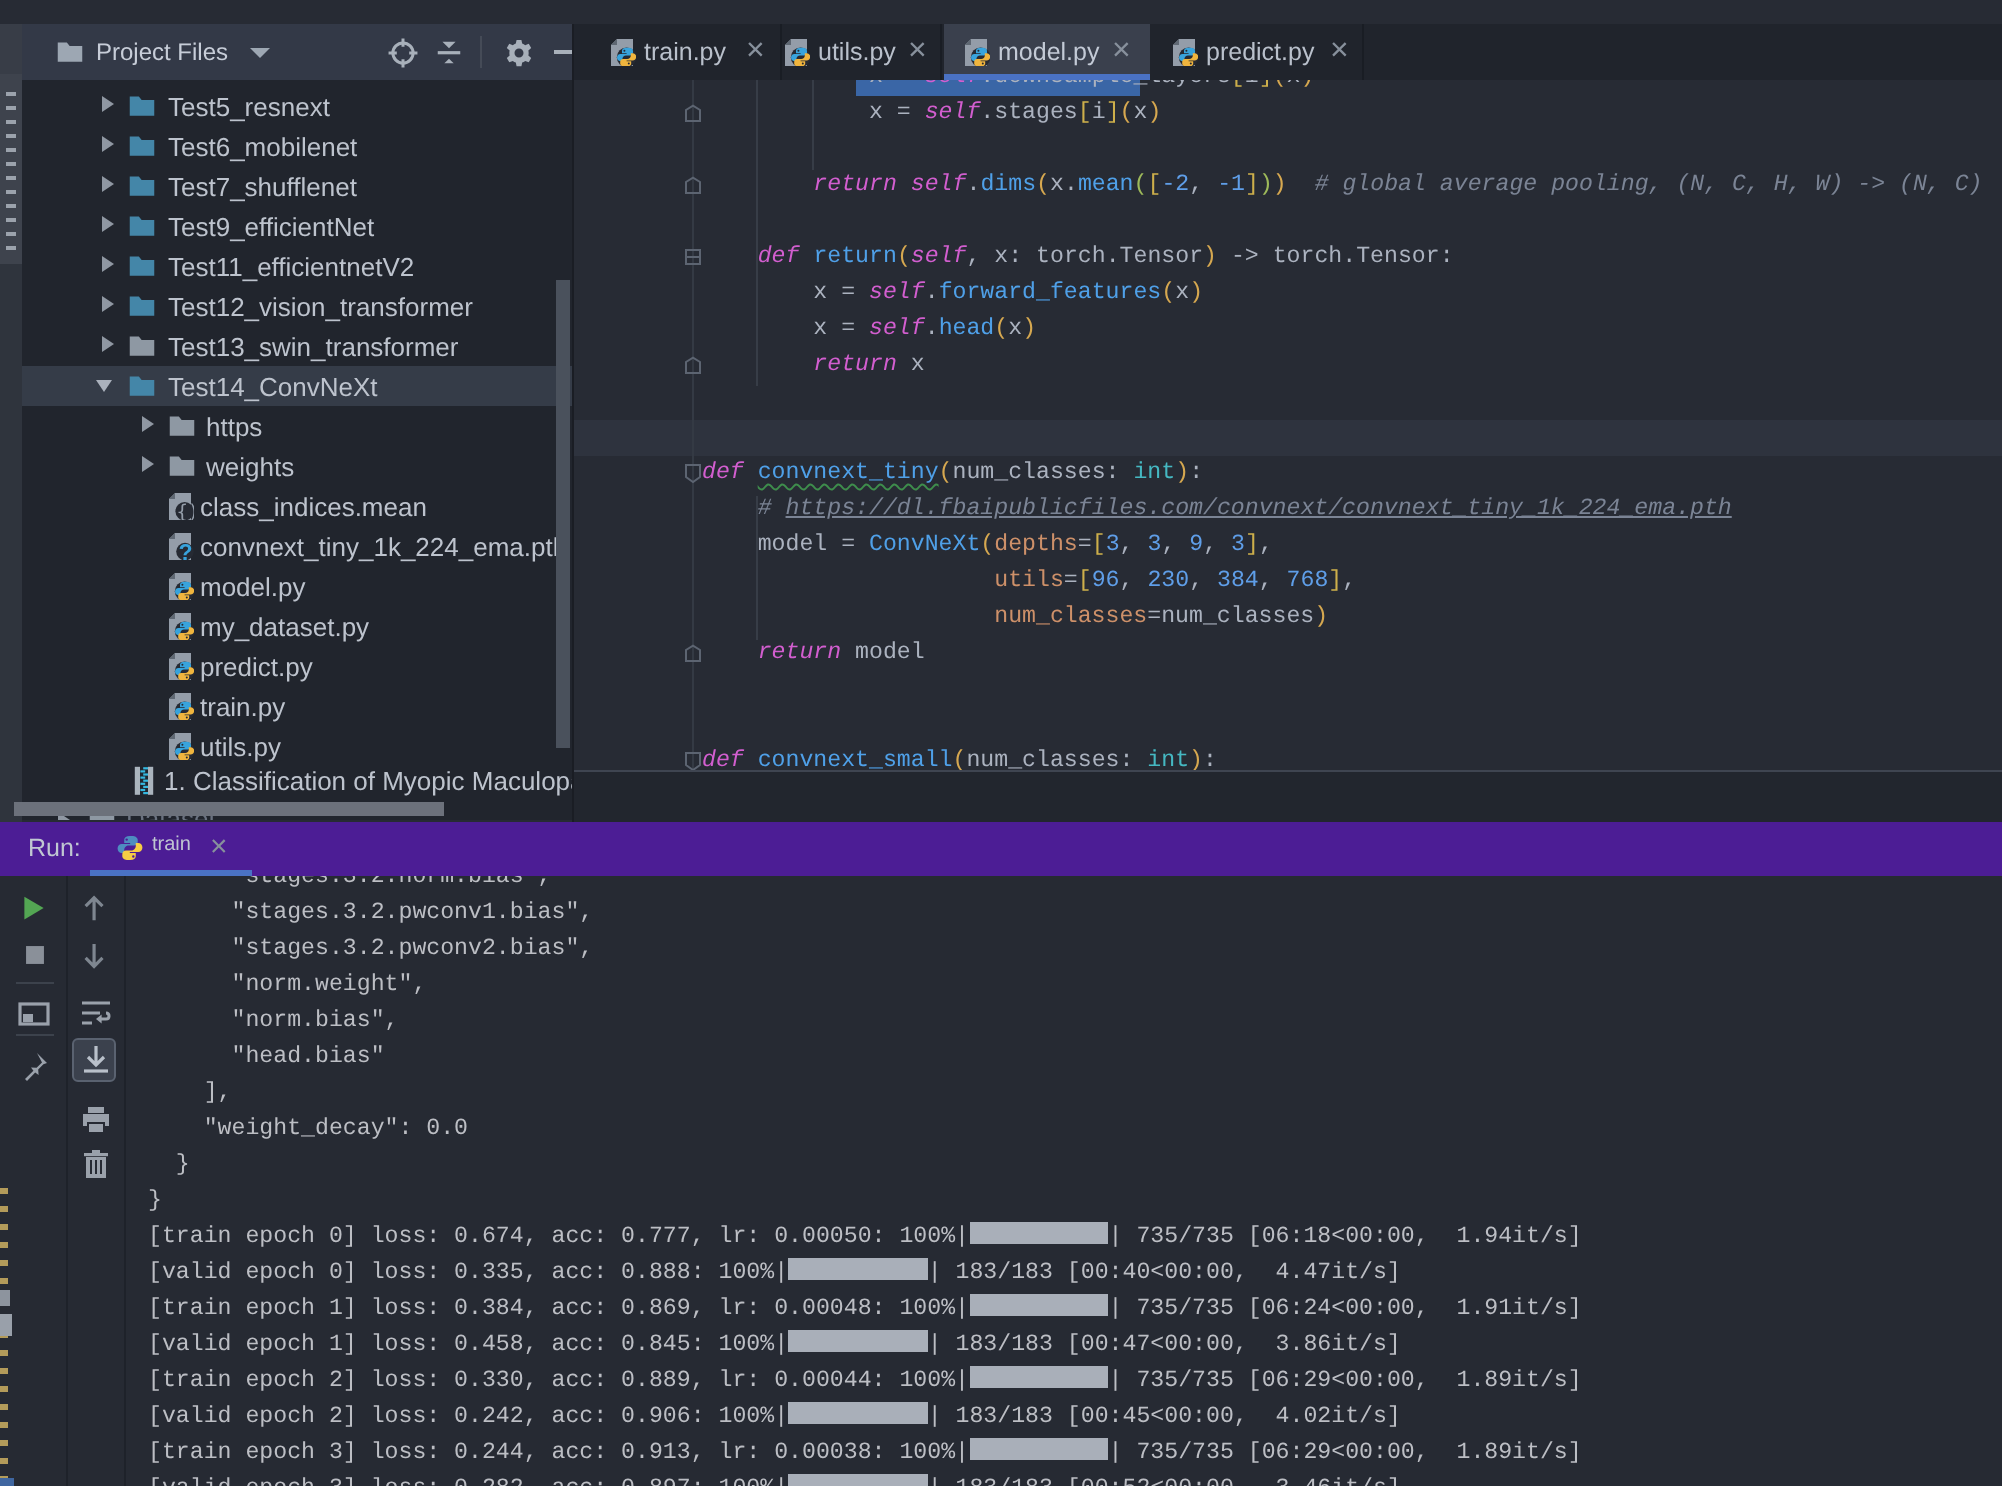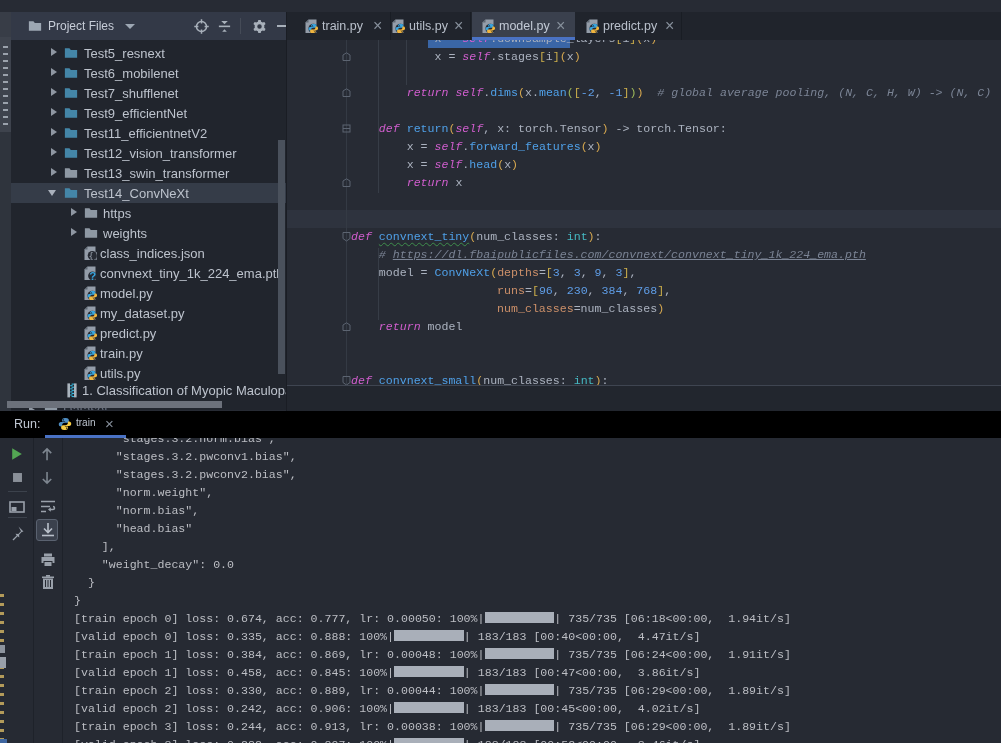--- a/index.html
+++ b/index.html
@@ -113,21 +113,21 @@
       <svg style="position:absolute;left:73px;top:186px" width="14" height="14" viewBox="0 0 16 16">
 <path fill="#8e98a3" d="M1 2.5h5.2l1.6 2H15v9H1z"></path>
 </svg>
       <div class="tl" style="left:92px;top:185.5px">weights</div>
       <svg style="position:absolute;left:72px;top:206px" width="14" height="14" viewBox="0 0 14 14">
 <path fill="#949da9" d="M4.5 0.5h8v13.5H1.5V3.5z"></path>
 <path fill="#5f6873" d="M1.5 3.5l3-3v3z"></path>
 <circle cx="9.3" cy="9.6" r="4.6" fill="#262a33"></circle>
         <text x="5.2" y="13" font-size="9.5" fill="#949da9" font-family="monospace">{)</text>
 </svg>
-      <div class="tl" style="left:89px;top:205.5px">class_indices.json</div>
+      <div class="tl" style="left:89px;top:205.5px">class_indices.mean</div>
       <svg style="position:absolute;left:72px;top:226px" width="14" height="14" viewBox="0 0 14 14">
 <path fill="#949da9" d="M4.5 0.5h8v13.5H1.5V3.5z"></path>
 <path fill="#5f6873" d="M1.5 3.5l3-3v3z"></path>
 <circle cx="9.5" cy="9.8" r="4.4" fill="#262a33"></circle>
         <text x="6.2" y="13.8" font-size="11.5" font-weight="bold" fill="#38a3dc" font-family="sans-serif">?</text>
 </svg>
       <div class="tl" style="left:89px;top:225.5px">convnext_tiny_1k_224_ema.pth</div>
       <svg style="position:absolute;left:72px;top:246px" width="14" height="14" viewBox="0 0 14 14">
 <path fill="#949da9" d="M4.5 0.5h8v13.5H1.5V3.5z"></path>
 <path fill="#5f6873" d="M1.5 3.5l3-3v3z"></path>
@@ -251,21 +251,21 @@
 
     <i class="k">def</i> <span class="fn">return</span><span class="g1">(</span><i class="k">self</i>, x: torch.Tensor<span class="g1">)</span> -&gt; torch.Tensor:
         x = <i class="k">self</i>.<span class="fn">forward_features</span><span class="g1">(</span>x<span class="g1">)</span>
         x = <i class="k">self</i>.<span class="fn">head</span><span class="g1">(</span>x<span class="g1">)</span>
         <i class="k">return</i> x
 
 
 <i class="k">def</i> <span class="fn wavy">convnext_tiny</span><span class="g1">(</span>num_classes: <span class="t">int</span><span class="g1">)</span>:
     <i class="c"># <span class="cu">https://dl.fbaipublicfiles.com/convnext/convnext_tiny_1k_224_ema.pth</span></i>
     model = <span class="fn">ConvNeXt</span><span class="g1">(</span><span class="p">depths</span>=<span class="g3">[</span><span class="n">3</span>, <span class="n">3</span>, <span class="n">9</span>, <span class="n">3</span><span class="g3">]</span>,
-                     <span class="p">runs</span>=<span class="g3">[</span><span class="n">96</span>, <span class="n">230</span>, <span class="n">384</span>, <span class="n">768</span><span class="g3">]</span>,
+                     <span class="p">utils</span>=<span class="g3">[</span><span class="n">96</span>, <span class="n">230</span>, <span class="n">384</span>, <span class="n">768</span><span class="g3">]</span>,
                      <span class="p">num_classes</span>=num_classes<span class="g1">)</span>
     <i class="k">return</i> model
 
 
 <i class="k">def</i> <span class="fn ul">convnext_small</span><span class="ul"><span class="g1">(</span>num_classes: <span class="t">int</span><span class="g1">)</span></span>:</pre>
 </div>
 <div class="abs" style="left:287px;top:28px;width:714px;height:346px;overflow:hidden;pointer-events:none">
 <div style="position:relative;left:-287px;top:-28px">
         <svg style="position:absolute;left:342px;top:40px" width="9" height="10" viewBox="0 0 9 10">
           <path fill="none" stroke="#5c6471" d="M1 8.5h7V3L4.5 0.8 1 3z"></path>
@@ -287,21 +287,21 @@
           <path fill="none" stroke="#5c6471" d="M1 8.5h7V3L4.5 0.8 1 3z"></path>
         </svg>
         <svg style="position:absolute;left:342px;top:363px" width="9" height="12" viewBox="0 0 9 12">
           <path fill="none" stroke="#5c6471" d="M1 1.5h7v6L4.5 10 1 7.5z"></path>
         </svg>
       </div>
 </div>
 <div class="abs" style="left:287px;top:373px;width:714px;height:1px;background:#3f4551"></div>
 <div class="abs" style="left:287px;top:374px;width:714px;height:25px;background:#22262e"></div>
 
-<div class="abs" style="left:0;top:399px;width:1001px;height:27px;background:#000000">
+<div class="abs" style="left:0;top:399px;width:1001px;height:27px;background:#4c1d95">
 <div style="position:absolute;left:14px;top:6px;font-size:12.5px;color:#c0c7d2">Run:</div>
 <svg style="position:absolute;left:58px;top:6px" width="14" height="14" viewBox="0 0 16 16">
 <path fill="#4e8cc0" d="M7.9 1.1c-2.0 0-3.2.9-3.2 2.2v1.8h3.4v.6H3.3C1.9 5.7.9 6.8.9 8.3c0 1.5 1 2.6 2.4 2.6h1.4V9.2c0-1.4 1.2-2.6 2.6-2.6h3c1.2 0 2.1-1 2.1-2.1V3.3c0-1.3-1.5-2.2-3.3-2.2zM6.1 2.5a.7.7 0 1 1 0 1.4.7.7 0 0 1 0-1.4z"></path>
 <path fill="#f7cd44" d="M8.1 14.9c2 0 3.2-.9 3.2-2.2v-1.8H7.9v-.6h4.8c1.4 0 2.4-1.1 2.4-2.6 0-1.5-1-2.6-2.4-2.6h-1.4v1.7c0 1.4-1.2 2.6-2.6 2.6h-3c-1.2 0-2.1 1-2.1 2.1v1.2c0 1.3 1.5 2.2 3.3 2.2zm1.8-1.4a.7.7 0 1 1 0-1.4.7.7 0 0 1 0 1.4z"></path>
 </svg>
 <div style="position:absolute;left:76px;top:6px;font-size:10px;color:#bfc6d1">train</div>
 <div style="position:absolute;left:105px;top:4px;font-size:15px;color:#87909c">×</div>
 <div style="position:absolute;left:45px;top:24px;width:81px;height:3px;background:#4a72c4"></div>
 </div>
 <div class="abs" style="left:0;top:426px;width:1001px;height:317px;background:#262a33;overflow:hidden">

